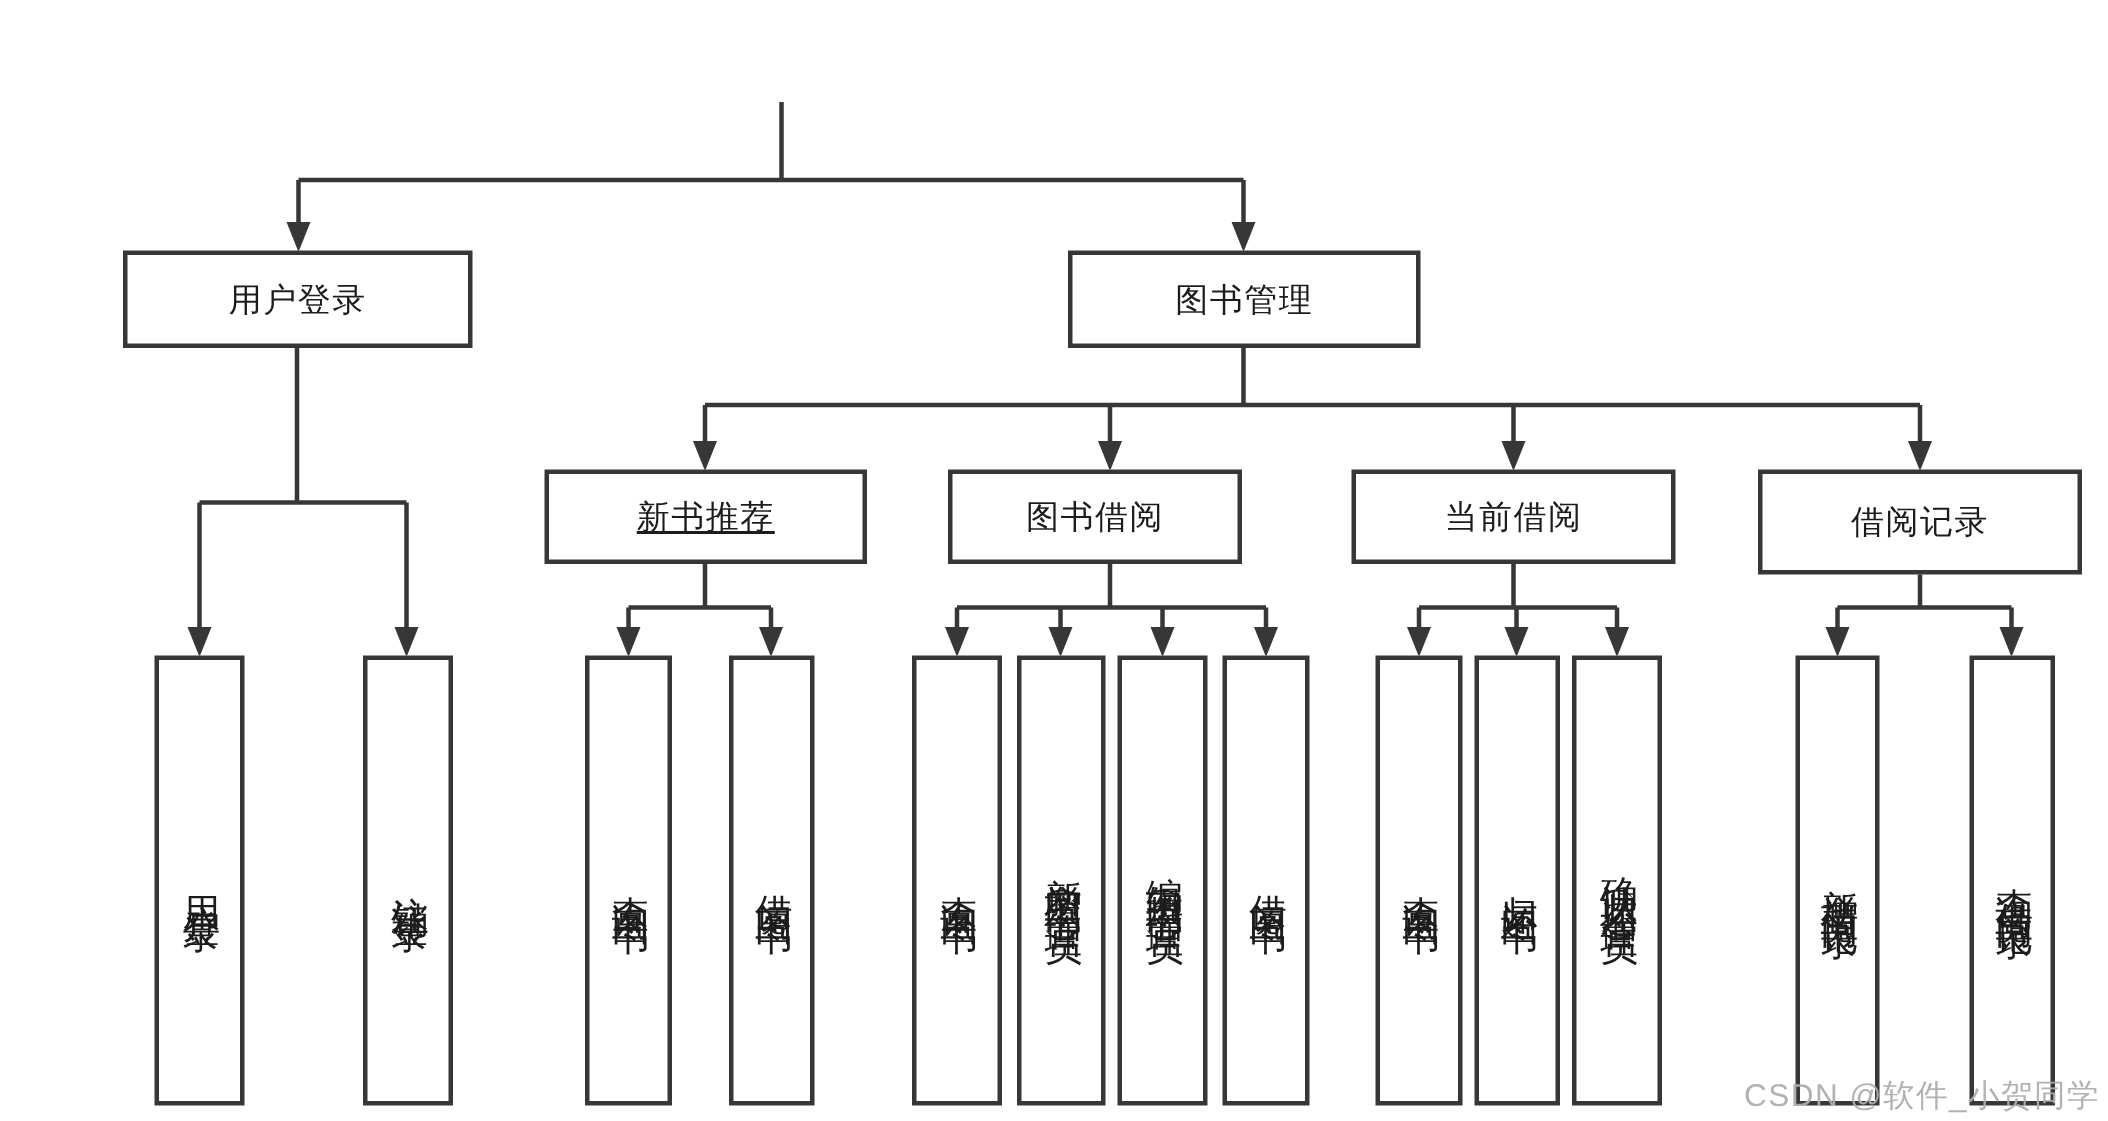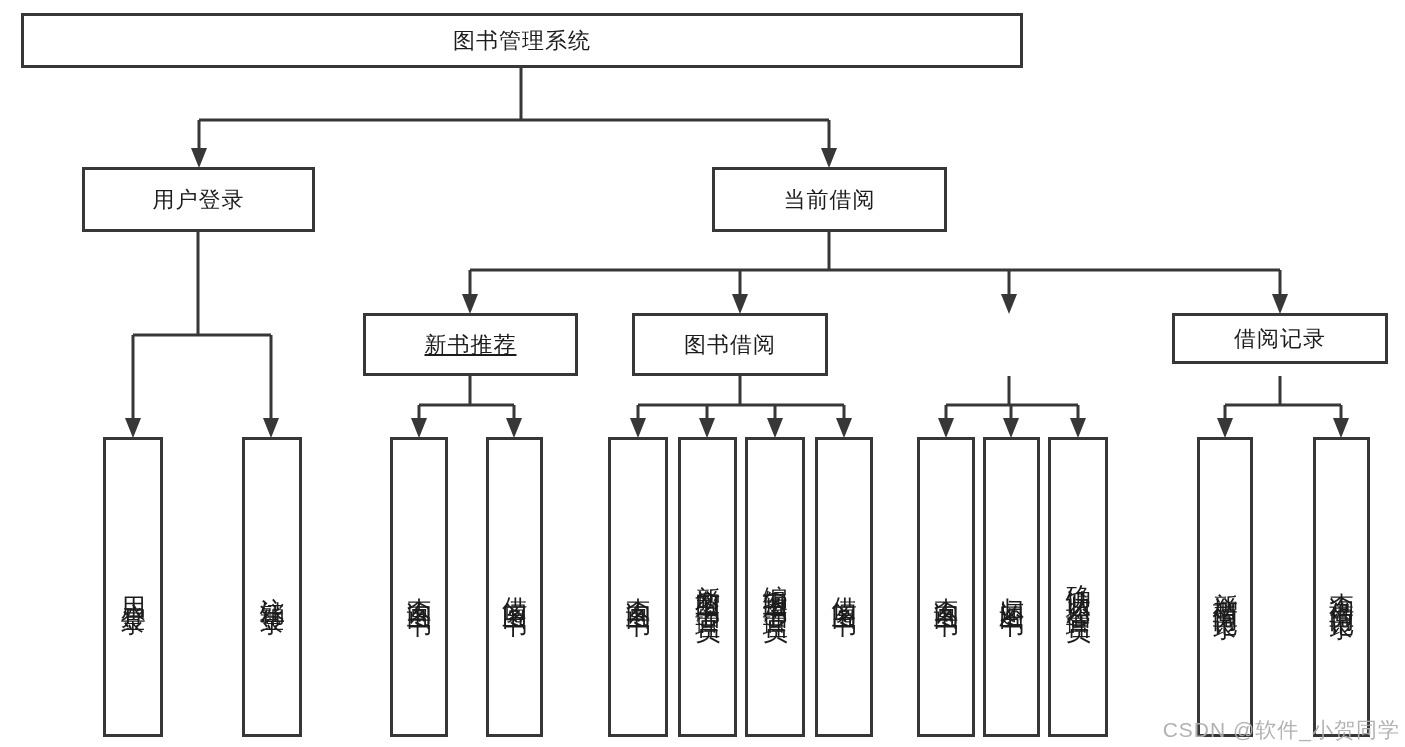--- a/index.html
+++ b/index.html
@@ -83,38 +83,38 @@
       <polygon points="767,418 783,418 775,438"></polygon>
       <polygon points="836,418 852,418 844,438"></polygon>
       <polygon points="938,418 954,418 946,438"></polygon>
       <polygon points="1003,418 1019,418 1011,438"></polygon>
       <polygon points="1070,418 1086,418 1078,438"></polygon>
       <polygon points="1217,418 1233,418 1225,438"></polygon>
       <polygon points="1333,418 1349,418 1341,438"></polygon>
     </g>
   </svg>
 
-  <div class="box h" style="left:21px; top:13px; width:1002px; height:55px;">
-    <span>图书管理系统</span>
-  </div>
 
   <div class="box h" style="left:82px; top:167px; width:233px; height:65px;">
     <span>用户登录</span>
   </div>
   <div class="box h" style="left:712px; top:167px; width:235px; height:65px;">
-    <span>当前借阅</span>
+    <span>图书管理</span>
   </div>
 
   <div class="box h" style="left:363px; top:313px; width:215px; height:63px;text-decoration:underline;">
     <span>新书推荐</span>
   </div>
   <div class="box h" style="left:632px; top:313px; width:196px; height:63px;">
     <span>图书借阅</span>
   </div>
-  <div class="box h" style="left:1172px; top:313px; width:216px; height:51px;">
+  <div class="box h" style="left:901px; top:313px; width:216px; height:63px;">
+    <span>当前借阅</span>
+  </div>
+  <div class="box h" style="left:1172px; top:313px; width:216px; height:70px;">
     <span>借阅记录</span>
   </div>
 
   <div class="box v" style="left:103px; top:437px; width:60px; height:300px;">
     <span class="vtext">用户登录</span>
   </div>
   <div class="box v" style="left:242px; top:437px; width:60px; height:300px;">
     <span class="vtext">注销登录</span>
   </div>
 

